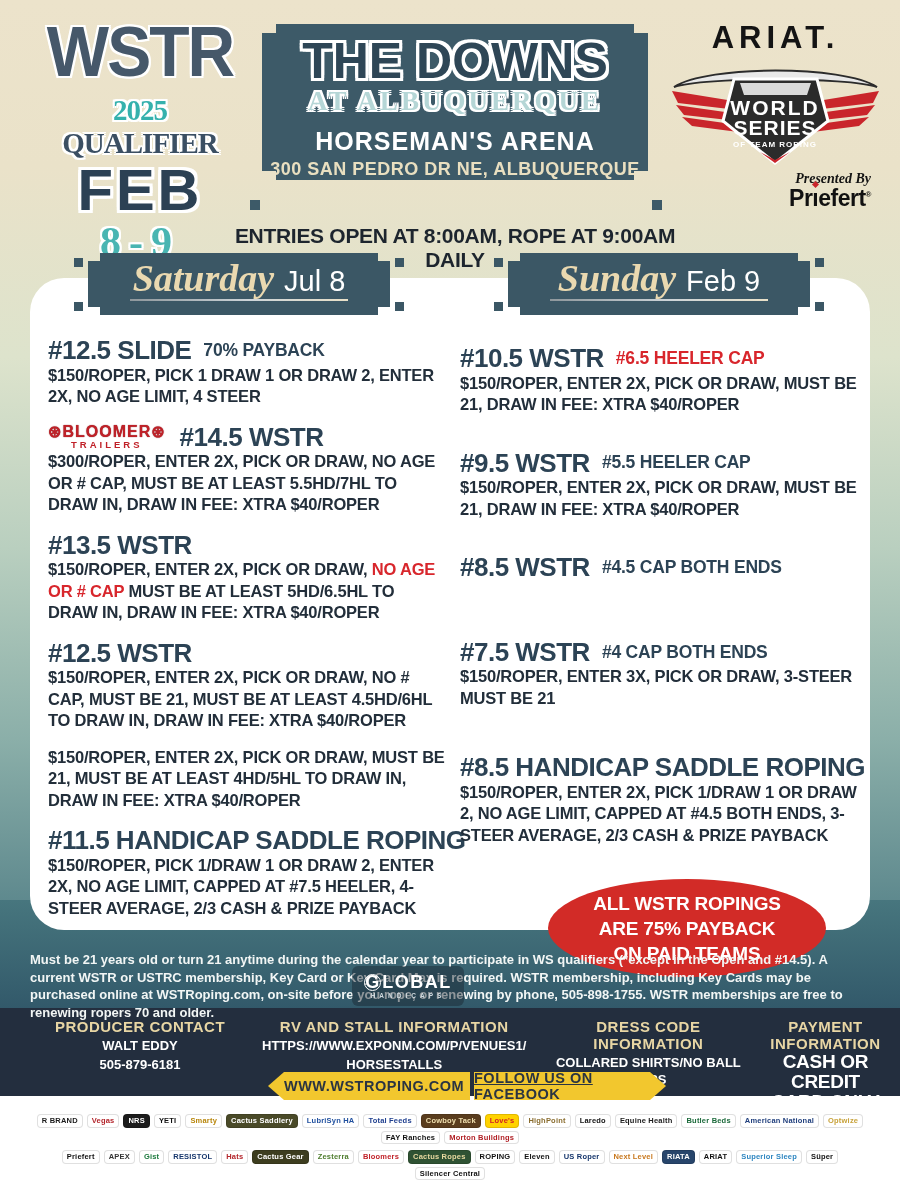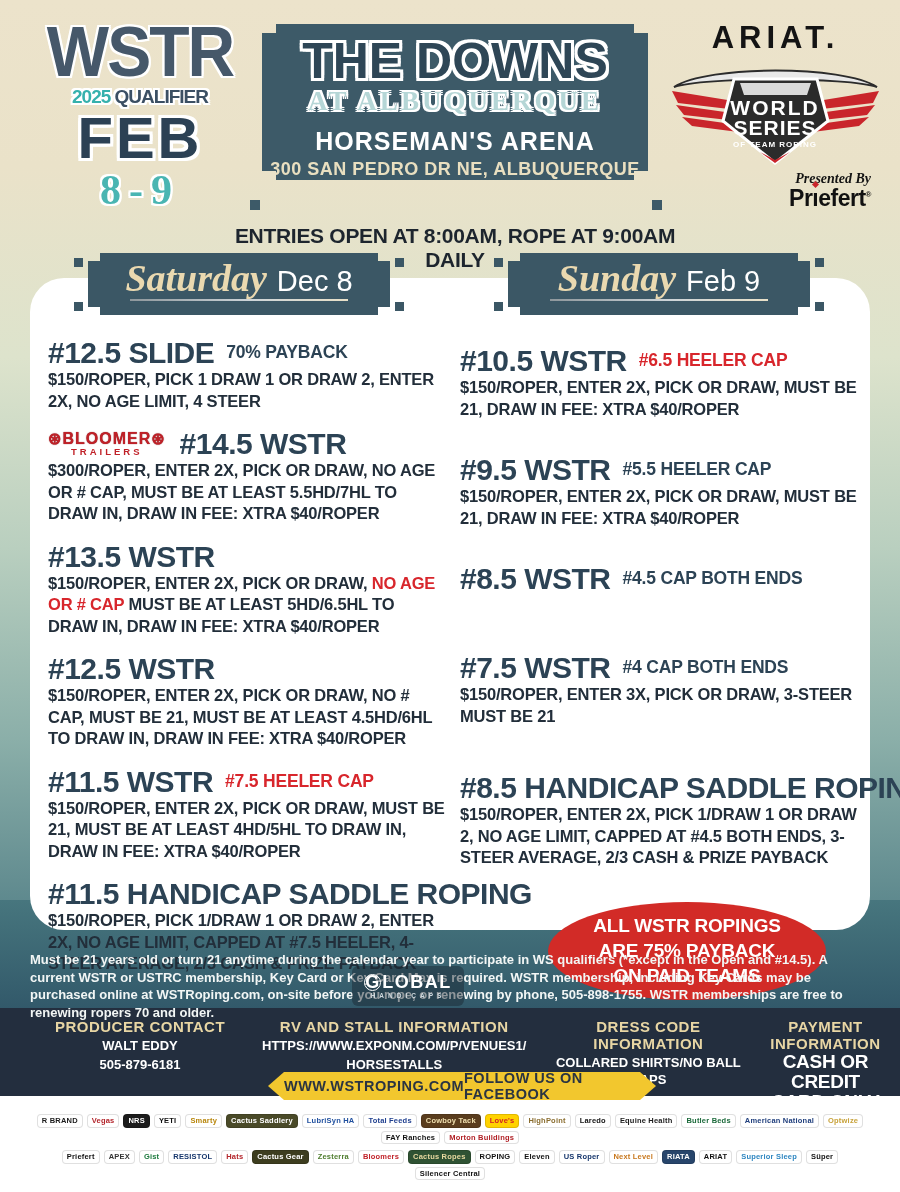--- a/index.html
+++ b/index.html
@@ -5,21 +5,21 @@
   html,body{margin:0;padding:0;}
   body{font-family:"Liberation Sans",sans-serif;background:#777;}
   .page{position:relative;width:900px;height:1192px;margin:0 auto;overflow:hidden;
     background:linear-gradient(180deg,#ece3cb 0%,#eae2c9 14%,#dde3cc 30%,#b9cfbf 46%,#8bafa9 62%,#5d888d 76%,#416e78 84%,#37606c 90%,#355d68 100%);}
   .ow{ text-shadow:-2px -2px 0 #fff,2px -2px 0 #fff,-2px 2px 0 #fff,2px 2px 0 #fff,-2px 0 0 #fff,2px 0 0 #fff,0 -2px 0 #fff,0 2px 0 #fff; }
   .ow3{ text-shadow:-3px -3px 0 #fff,3px -3px 0 #fff,-3px 3px 0 #fff,3px 3px 0 #fff,-3px 0 0 #fff,3px 0 0 #fff,0 -3px 0 #fff,0 3px 0 #fff; }
 
   
   .hl{position:absolute;left:40px;top:18px;width:200px;text-align:center;}
   .wstr{font-size:66px;font-weight:900;color:#46586a;letter-spacing:-2px;transform:scaleY(1.08);line-height:1;}
-  .yearline{font-size:19px;font-weight:800;letter-spacing:-1px;margin-top:2px;}
+  .yearline{font-size:29px;font-weight:800;letter-spacing:-1px;margin-top:10px;font-family:Liberation Serif, serif;}
   .yearline .yr{color:#35b1ad;} .yearline .ql{color:#3b4f63;}
   .feb{font-size:58px;font-weight:900;color:#2c4154;letter-spacing:3px;line-height:1.05;}
   .dates{font-family:"Liberation Serif",serif;font-size:42px;font-weight:700;color:#49b5b2;letter-spacing:8px;line-height:1;}
 
   
   .venue{position:absolute;left:262px;top:24px;width:386px;height:156px;background:#3d5a68;text-align:center;
     clip-path:polygon(14px 0,calc(100% - 14px) 0,calc(100% - 14px) 9px,100% 9px,100% calc(100% - 9px),calc(100% - 14px) calc(100% - 9px),calc(100% - 14px) 100%,14px 100%,14px calc(100% - 9px),0 calc(100% - 9px),0 9px,14px 9px);}
   .venue .t1{margin-top:12px;font-size:50px;font-weight:900;color:#2e4656;letter-spacing:0px;line-height:1.0;}
   .venue .t2{font-family:"Liberation Serif",serif;font-size:27px;font-weight:700;color:#b5d6d6;letter-spacing:3px;margin-top:2px;line-height:1;}
   .venue .t3{font-size:25px;font-weight:800;color:#ffffff;letter-spacing:1px;margin-top:12px;}
@@ -51,21 +51,21 @@
   .bnotch{position:absolute;width:9px;height:9px;background:#3b5765;z-index:3;}
   .banner-sat{left:88px;} .banner-sun{left:508px;}
 
   
   .col{position:absolute;top:58px;}
   .col-sat{left:18px;width:398px;}
   .col-sun{left:430px;width:404px;top:66px;}
   .event{margin-bottom:15px;}
   .col-sun .event{margin-bottom:33px;}
   .event-head{display:flex;align-items:center;gap:12px;flex-wrap:wrap;}
-  .event-title{font-size:30px;font-weight:900;color:#2c4355;letter-spacing:-0.5px;line-height:1.1;white-space:nowrap;}
+  .event-title{font-size:26px;font-weight:900;color:#2c4355;letter-spacing:-0.5px;line-height:1.1;white-space:nowrap;}
   .event-note{font-size:17.5px;font-weight:800;color:#2c4355;letter-spacing:-0.2px;}
   .event-note.red{color:#d8262c;}
   .event-body{margin-top:0;font-size:16.5px;font-weight:700;color:#222e3a;line-height:21.5px;letter-spacing:-0.2px;}
   .event-body .red{color:#d8262c;}
   .badge{display:inline-block;text-align:center;line-height:1;margin-right:2px;}
   .badge .b1{font-size:16px;font-weight:900;color:#c02128;letter-spacing:1px;text-shadow:0 0 1px #7a1216;}
   .badge .b2{font-size:9.5px;font-weight:900;color:#c02128;letter-spacing:3px;}
 
   .oval{width:278px;height:98px;margin:10px 0 0 88px;background:#d22b27;border-radius:50%;
     display:flex;flex-direction:column;align-items:center;justify-content:center;}
@@ -87,21 +87,21 @@
   .fcol1{flex:0 0 212px;} .fcol2{flex:0 0 236px;} .fcol3{flex:0 0 212px;} .fcol4{flex:1;}
   .fsep{width:2px;background:#cfd6da;height:58px;margin-top:2px;}
   .fhead{font-size:15px;font-weight:800;color:#e8d6a4;letter-spacing:.5px;}
   .fline{font-size:13px;font-weight:700;color:#ffffff;line-height:17px;margin-top:2px;}
   .fline.big{font-size:19px;font-weight:800;line-height:20px;margin-top:0;letter-spacing:-0.3px;}
   .fline.red{color:#c8252c;}
 
   .ribbon{position:absolute;top:1072px;height:28px;z-index:5;background:#f2c72e;color:#2a3442;
     font-size:14.5px;font-weight:800;letter-spacing:.5px;display:flex;align-items:center;justify-content:center;}
   .ribbon-left{left:268px;width:192px;clip-path:polygon(16px 0,100% 0,100% 100%,16px 100%,0 50%);padding-left:10px;}
-  .ribbon-right{left:464px;width:182px;clip-path:polygon(0 0,calc(100% - 16px) 0,100% 50%,calc(100% - 16px) 100%,0 100%);padding-right:10px;}
+  .ribbon-right{left:474px;width:182px;clip-path:polygon(0 0,calc(100% - 16px) 0,100% 50%,calc(100% - 16px) 100%,0 100%);padding-right:10px;text-decoration:underline;}
 
   
   .sponsors{position:absolute;left:0;top:1096px;width:900px;height:96px;background:#ffffff;z-index:4;}
   .sprow{width:850px;margin:0 auto;text-align:center;line-height:1;}
   .sprow1{padding-top:16px;}
   .sprow2{margin-top:3px;}
   .chip{display:inline-block;margin:1px 2px;padding:2px 4px;border-radius:4px;font-size:7.5px;font-weight:800;letter-spacing:.2px;vertical-align:middle;border:1px solid rgba(0,0,0,.12);}
 </style>
 </head>
 <body>
@@ -182,24 +182,20 @@
           </div>
           <div class="event-body"><span>$150/ROPER, ENTER 2X, PICK OR DRAW, </span><span class="red">NO AGE OR # CAP</span><span> MUST BE AT LEAST 5HD/6.5HL TO DRAW IN, DRAW IN FEE: XTRA $40/ROPER</span></div>
         </div>
         <div class="event">
           <div class="event-head">
             <span class="event-title">#12.5 WSTR</span>
           </div>
           <div class="event-body"><span>$150/ROPER, ENTER 2X, PICK OR DRAW, NO # CAP, MUST BE 21, MUST BE AT LEAST 4.5HD/6HL TO DRAW IN, DRAW IN FEE: XTRA $40/ROPER</span></div>
         </div>
         <div class="event">
-          <div class="event-head">
-            <span class="event-title">#11.5 WSTR</span>
-            <span class="event-note red">#7.5 HEELER CAP</span>
-          </div>
           <div class="event-body"><span>$150/ROPER, ENTER 2X, PICK OR DRAW, MUST BE 21, MUST BE AT LEAST 4HD/5HL TO DRAW IN, DRAW IN FEE: XTRA $40/ROPER</span></div>
         </div>
         <div class="event">
           <div class="event-head">
             <span class="event-title">#11.5 HANDICAP SADDLE ROPING</span>
           </div>
           <div class="event-body"><span>$150/ROPER, PICK 1/DRAW 1 OR DRAW 2, ENTER 2X, NO AGE LIMIT, CAPPED AT #7.5 HEELER, 4-STEER AVERAGE, 2/3 CASH &amp; PRIZE PAYBACK</span></div>
         </div>
       </div>
     <div class="col col-sun" id="sunEvents">
@@ -240,21 +236,21 @@
           <div>ALL WSTR ROPINGS</div>
           <div>ARE 75% PAYBACK</div>
           <div>ON PAID TEAMS</div>
         </div>
       </div>
   </div>
 
   <div class="banner banner-sat">
     <div class="row">
       <span class="script">Saturday</span>
-      <span class="date">Dec 8</span>
+      <span class="date">Jul 8</span>
     </div>
     <div class="uline"></div>
   </div>
   <div class="bnotch" style="left:74px;top:258px;box-shadow:0 44px 0 #3b5765;"></div>
   <div class="bnotch" style="left:395px;top:258px;box-shadow:0 44px 0 #3b5765;"></div>
   <div class="banner banner-sun">
     <div class="row">
       <span class="script">Sunday</span>
       <span class="date">Feb 9</span>
     </div>

